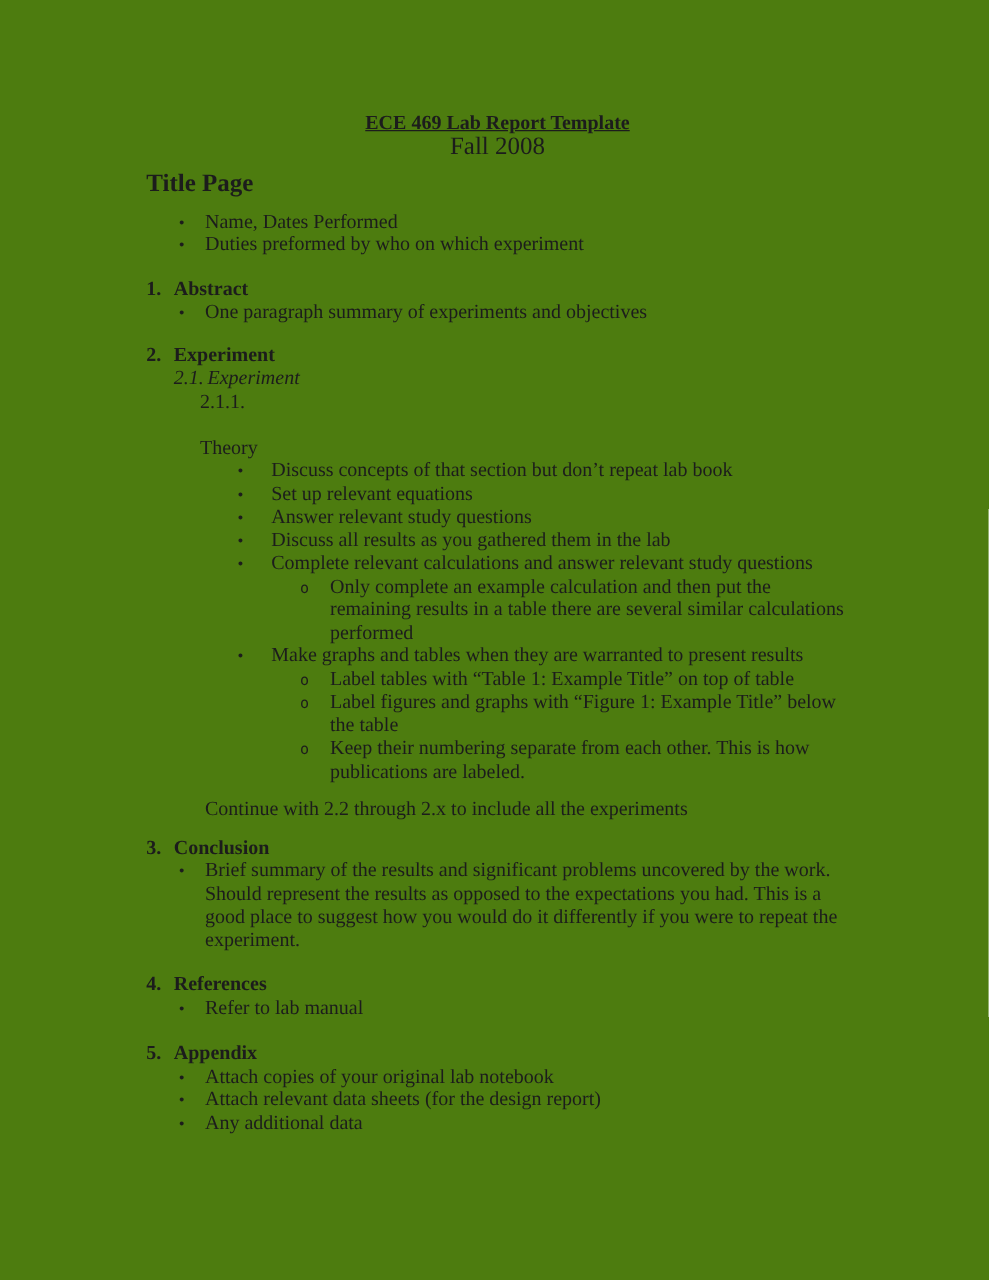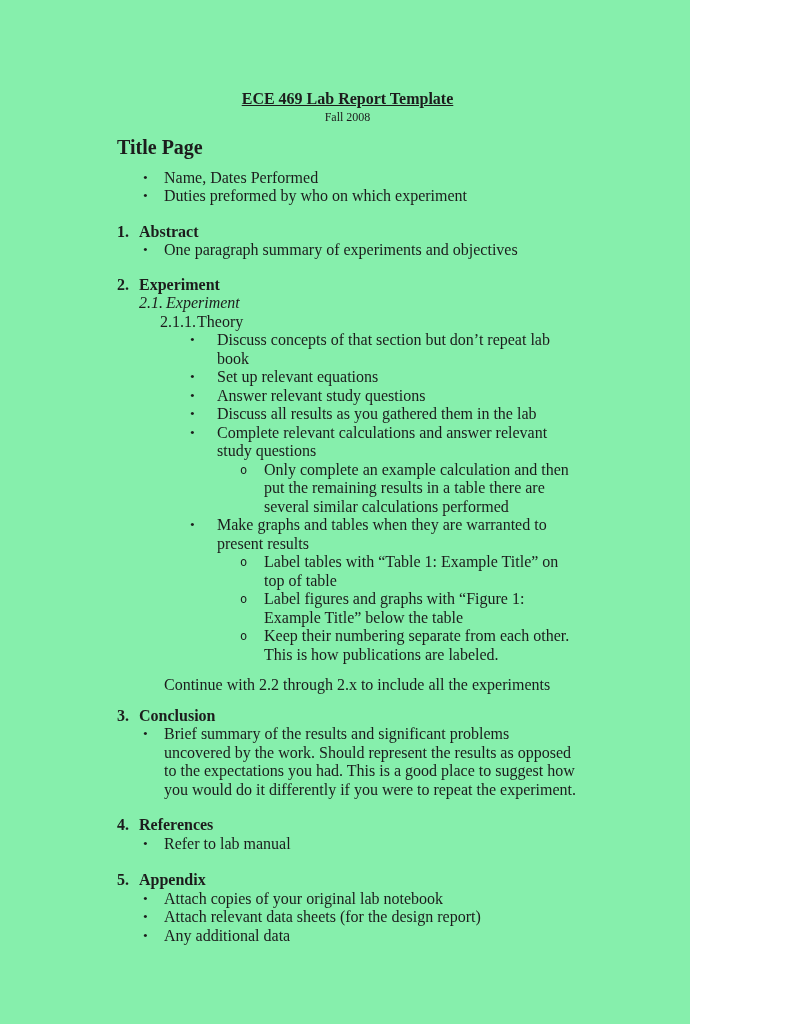--- a/index.html
+++ b/index.html
@@ -4,34 +4,34 @@
 <style>
   html,body{margin:0;padding:0;background:#ffffff;}
   body{
     width:791px;height:1024px;
     font-family:"Liberation Serif","DejaVu Serif",serif;
     color:#1c1c1c;
     -webkit-font-smoothing:antialiased;
   }
   .page{
     box-sizing:border-box;
-    width:690px;height:1024px;
+    width:791px;height:1024px;
     padding:89px 112px 40px 117px;
-    background:#86efac;
+    background:#4d7c0f;
     overflow:hidden;
   }
   .line{display:flex;line-height:18.5px;font-size:16px;}
   .tx{flex:1;min-width:0;}
 
   
   .doc-title{
     text-align:center;font-weight:bold;font-size:16px;line-height:19px;
     text-decoration:underline;
   }
-  .doc-subtitle{text-align:center;font-size:12px;line-height:19px;}
+  .doc-subtitle{text-align:center;font-size:20px;line-height:19px;}
 
   
   .heading{font-weight:bold;font-size:20px;line-height:18.5px;}
   .h-titlepage{margin-top:11px;}
   .h-num .num{flex:0 0 22px;font-weight:bold;}
   .h-num .tx{font-weight:bold;}
 
   
   .mt-sec{margin-top:17px;}
   .mt-sec16{margin-top:16px;}
@@ -47,21 +47,21 @@
   .l3{margin-left:123px;}
   .l3 .mk{flex:0 0 24px;}
   .mk{font-size:13.5px;line-height:18.5px;}
   .mk-o{font-family:"DejaVu Sans Mono","Liberation Mono",monospace;font-size:12px;line-height:18.5px;}
   .l3 .tx{max-width:414px;}
   .l1 .tx{max-width:514px;}
 
   
   .s21{margin-left:22px;font-style:italic;}
   .s21 .num{flex:0 0 27px;}
-  .s211{margin-left:43px;}
+  .s211{margin-left:43px;flex-direction:column;}
   .s211 .num{flex:0 0 37px;}
 
   .continue-note{margin-left:47px;margin-top:12px;align-items:center;}
 </style>
 </head>
 <body>
 
 <div class="page">
 
   <div class="doc-title">ECE 469 Lab Report Template</div>

